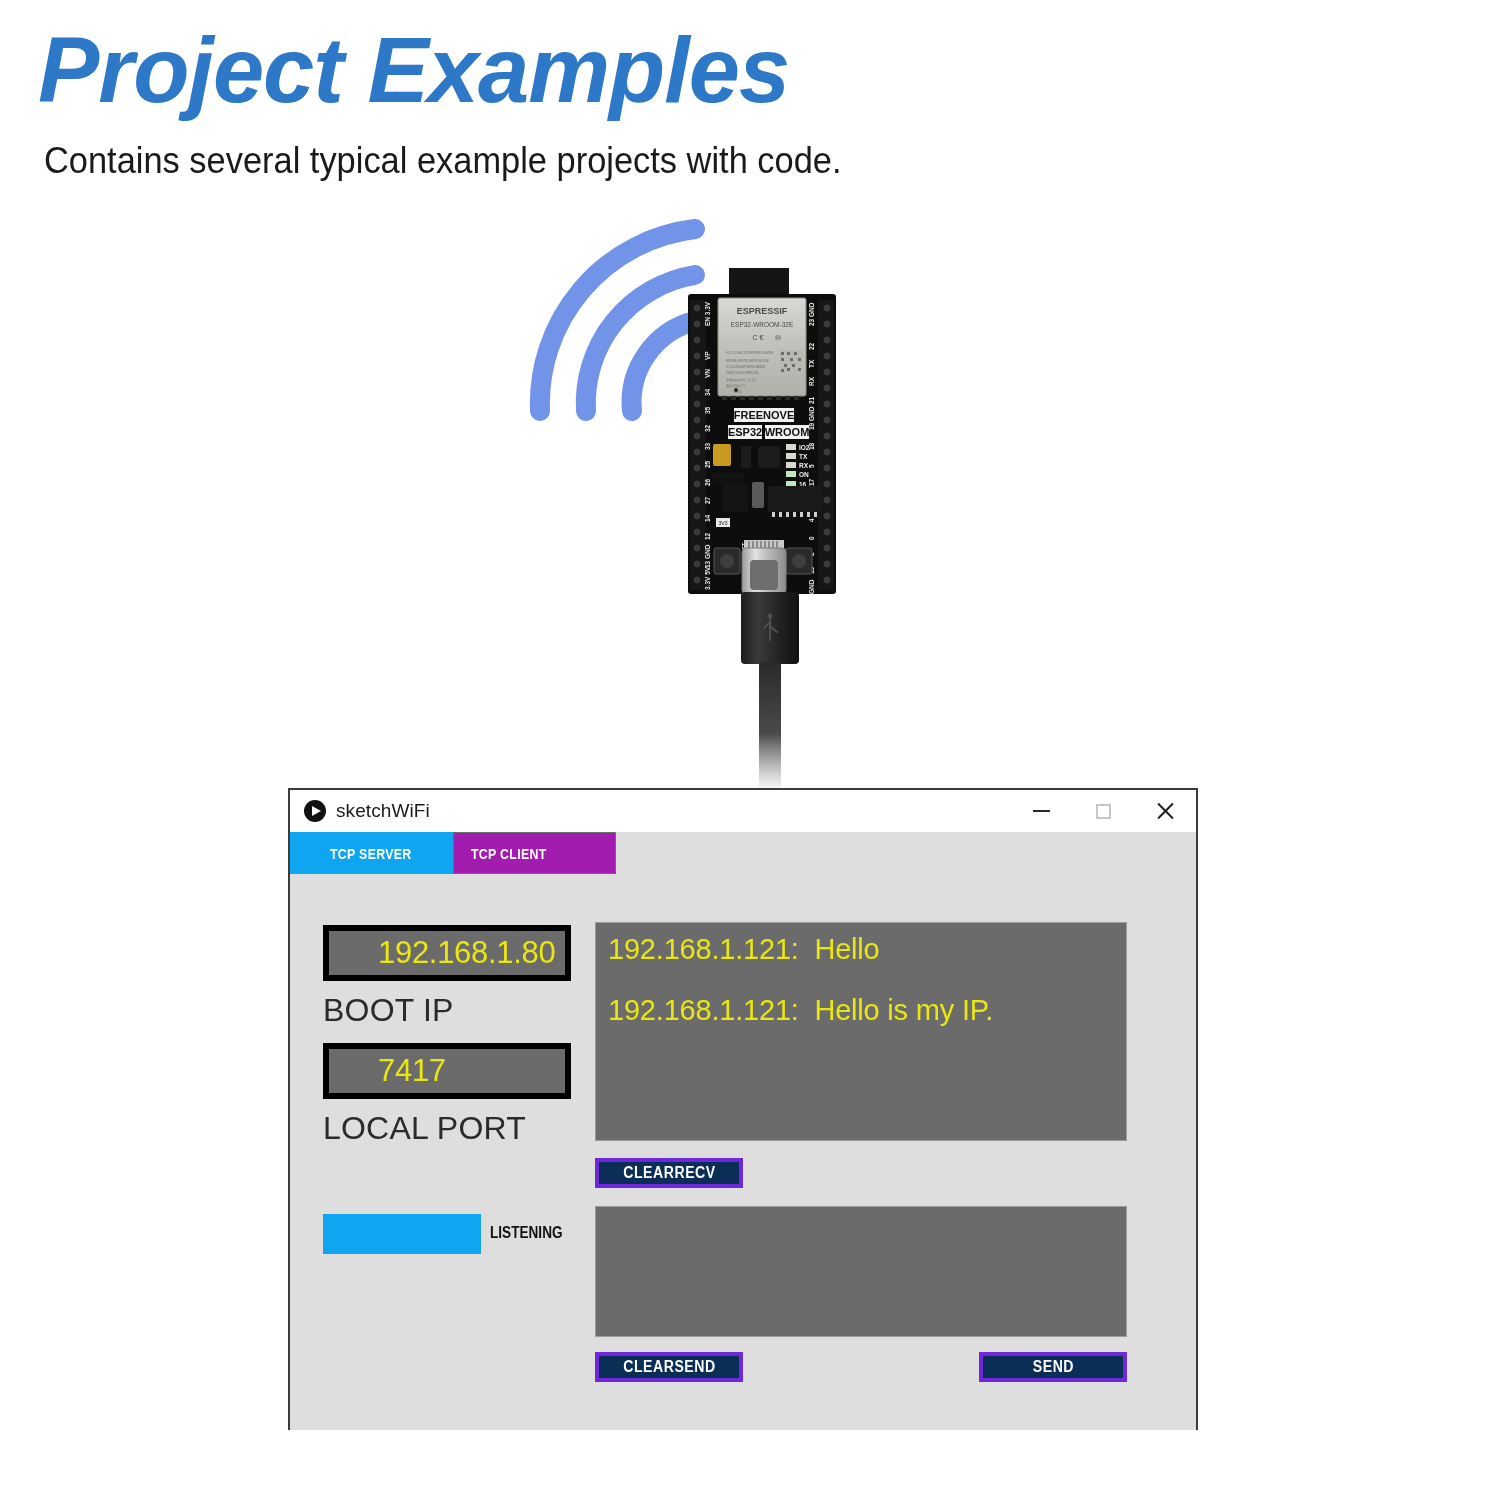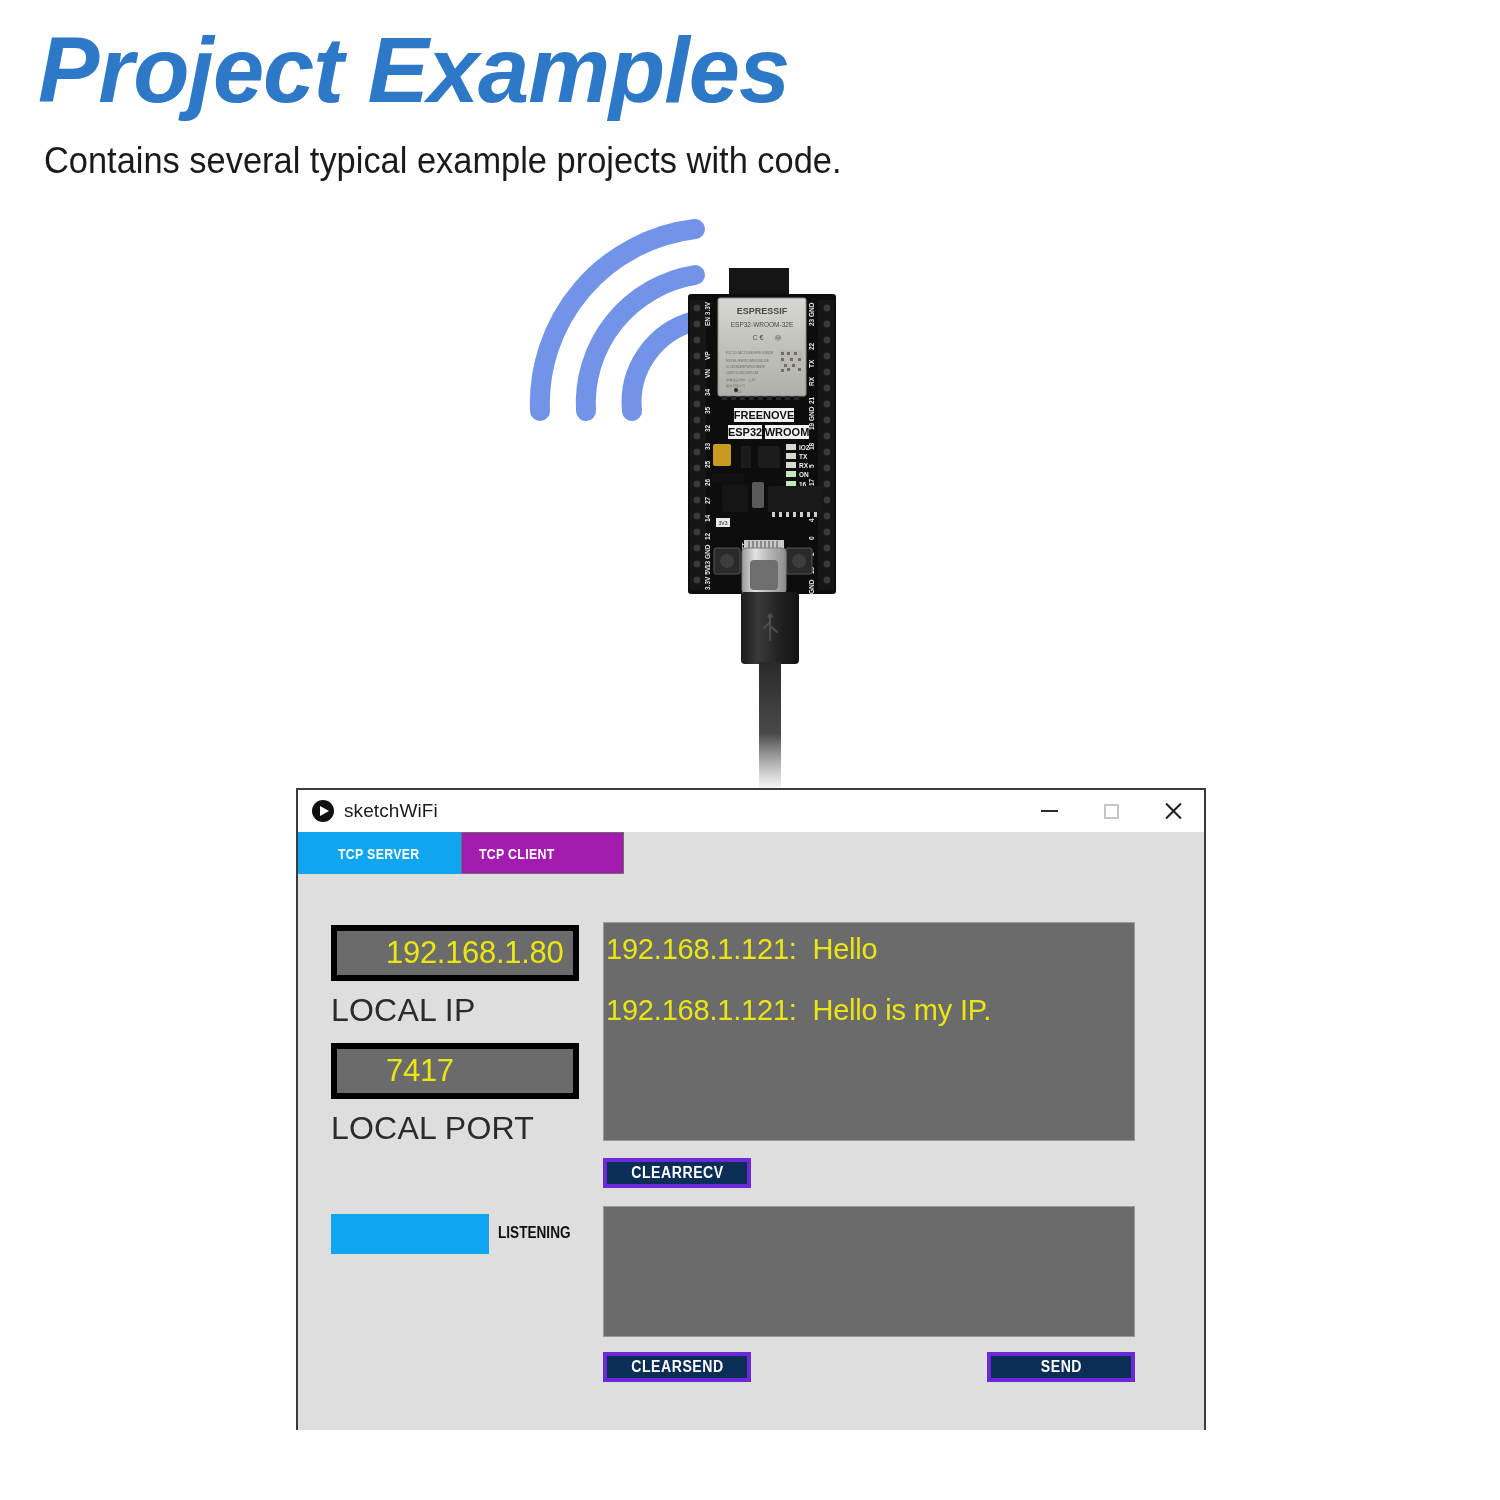--- a/index.html
+++ b/index.html
@@ -28,21 +28,21 @@
 
   
   .wifi-arcs { position: absolute; left: 520px; top: 215px; width: 210px; height: 210px; }
 
   
   .board-wrap { position: absolute; left: 686px; top: 268px; width: 152px; height: 330px; }
   .usb-cable { position: absolute; left: 735px; top: 592px; width: 70px; height: 200px; }
 
   
   .app-window {
-    position: absolute; left: 296px; top: 788px;
+    position: absolute; left: 288px; top: 788px;
     width: 910px; height: 642px;
     background: #dedede;
     border: 2px solid #3b3b3b;
     box-shadow: 0 0 0 0 rgba(0,0,0,0);
   }
   .titlebar {
     position: relative; height: 42px; background: #ffffff;
     display: flex; align-items: center;
   }
   .app-icon {
@@ -115,21 +115,21 @@
   .status-text {
     position: absolute; left: 200px; top: 350px;
     font-family: "Liberation Sans Narrow", "Liberation Sans", sans-serif;
     font-size: 16px; font-weight: bold; color: #111;
   }
   .status-text span { display:inline-block; transform: scaleX(0.85); transform-origin: left center; }
 
   .textbox {
     position: absolute; background: #6b6b6b;
     border: 1px solid #9a9a9a;
-    padding: 12px 14px 0 2px;
+    padding: 12px 14px 0 12px;
     overflow: hidden;
   }
   .recv-line {
     color: #EAE614; font-size: 29px; line-height: 1.0;
     margin-bottom: 32px; white-space: pre;
     font-family: "Liberation Sans", sans-serif; letter-spacing: -0.2px;
   }
 
   .btn {
     position: absolute; background: #0B2E57;
@@ -411,21 +411,21 @@
       <div class="tab tab-inactive">
         <span>TCP CLIENT</span>
       </div>
     </div>
 
     <div class="win-body">
 
       <div class="field" style="left:33px; top:51px; width:248px; height:56px;">
         <div class="val" title="LOCAL IP">192.168.1.80</div>
       </div>
-      <div class="form-label" style="left:33px; top:118px;">LOCAL IP</div>
+      <div class="form-label" style="left:33px; top:118px;">BOOT IP</div>
 
       <div class="field" style="left:33px; top:169px; width:248px; height:56px;">
         <div class="val" title="LOCAL PORT">7417</div>
       </div>
       <div class="form-label" style="left:33px; top:236px;">LOCAL PORT</div>
 
       <div class="status-bar"></div>
       <div class="status-text">
         <span>LISTENING</span>
       </div>

